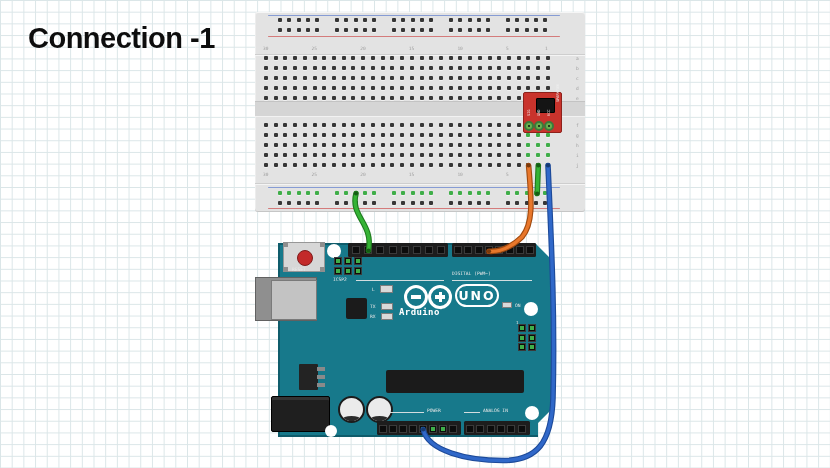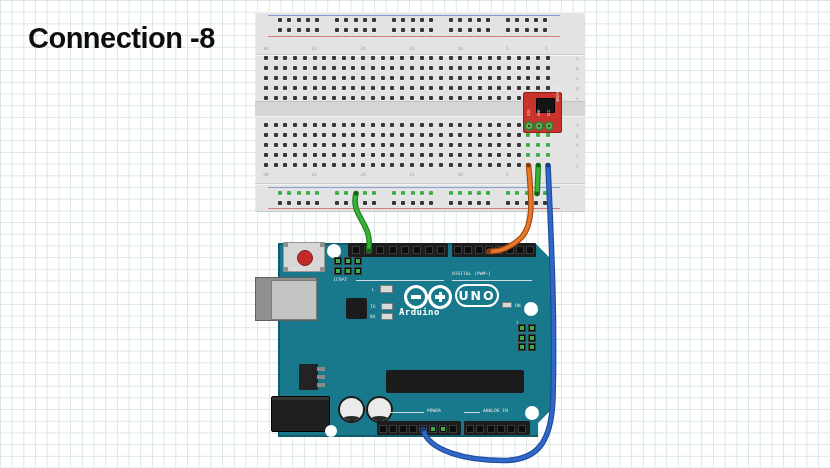--- a/index.html
+++ b/index.html
@@ -75,21 +75,21 @@
     border-radius:12px;color:#fff;font-size:12.5px;font-weight:bold;letter-spacing:2px;
     display:flex;align-items:center;justify-content:center;z-index:3;box-sizing:border-box;
     font-family:"DejaVu Sans", sans-serif;}
   svg.wires{position:absolute;left:0;top:0;z-index:6;pointer-events:none;}
 </style>
 </head>
 <body>
 
 <div class="scene">
 
-  <h1 class="title">Connection -8</h1>
+  <h1 class="title">Connection -1</h1>
 
   <div class="breadboard" id="bb">
     <div class="bb-groove" style="top:42px"></div>
     <div class="bb-groove" style="top:171px"></div>
     <div class="bb-channel"></div>
   <div class="bb-line" style="left: 13px; top: 2.5px; width: 292px; background: rgb(85, 119, 204);"></div>
       <div class="bb-line" style="left: 13px; top: 23.5px; width: 292px; background: rgb(204, 68, 68);"></div>
       <div class="bb-line" style="left: 13px; top: 174.5px; width: 292px; background: rgb(85, 119, 204);"></div>
       <div class="bb-line" style="left: 13px; top: 195.5px; width: 292px; background: rgb(204, 68, 68);"></div>
       <div class="hole" style="left: 23px; top: 6px;"></div>

